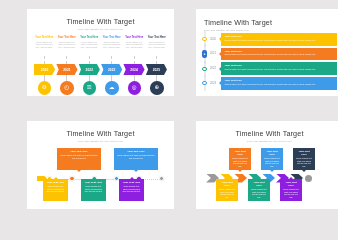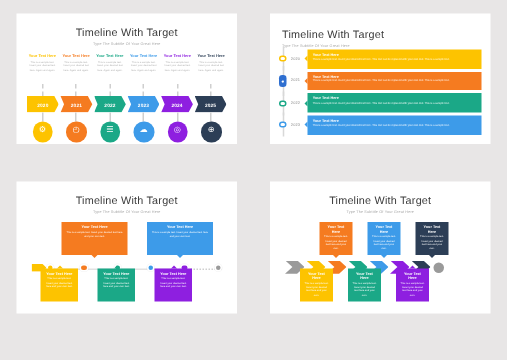--- a/index.html
+++ b/index.html
@@ -7,20 +7,21 @@
     width: 338px; height: 225px;
     background: #e8e6e6;
     font-family: "Liberation Sans", sans-serif;
     overflow: hidden;
   }
   .grid {
     width: 338px; height: 225px;
     display: grid;
     grid-template-columns: 169px 169px;
     grid-template-rows: 112px 113px;
+    padding-left: 16px;
   }
   .slide-cell { position: relative; }
   .slide {
     position: absolute;
     left: 11px; right: 11px; top: 9px; bottom: 16px;
     background: #ffffff;
     overflow: hidden;
   }
 
   

